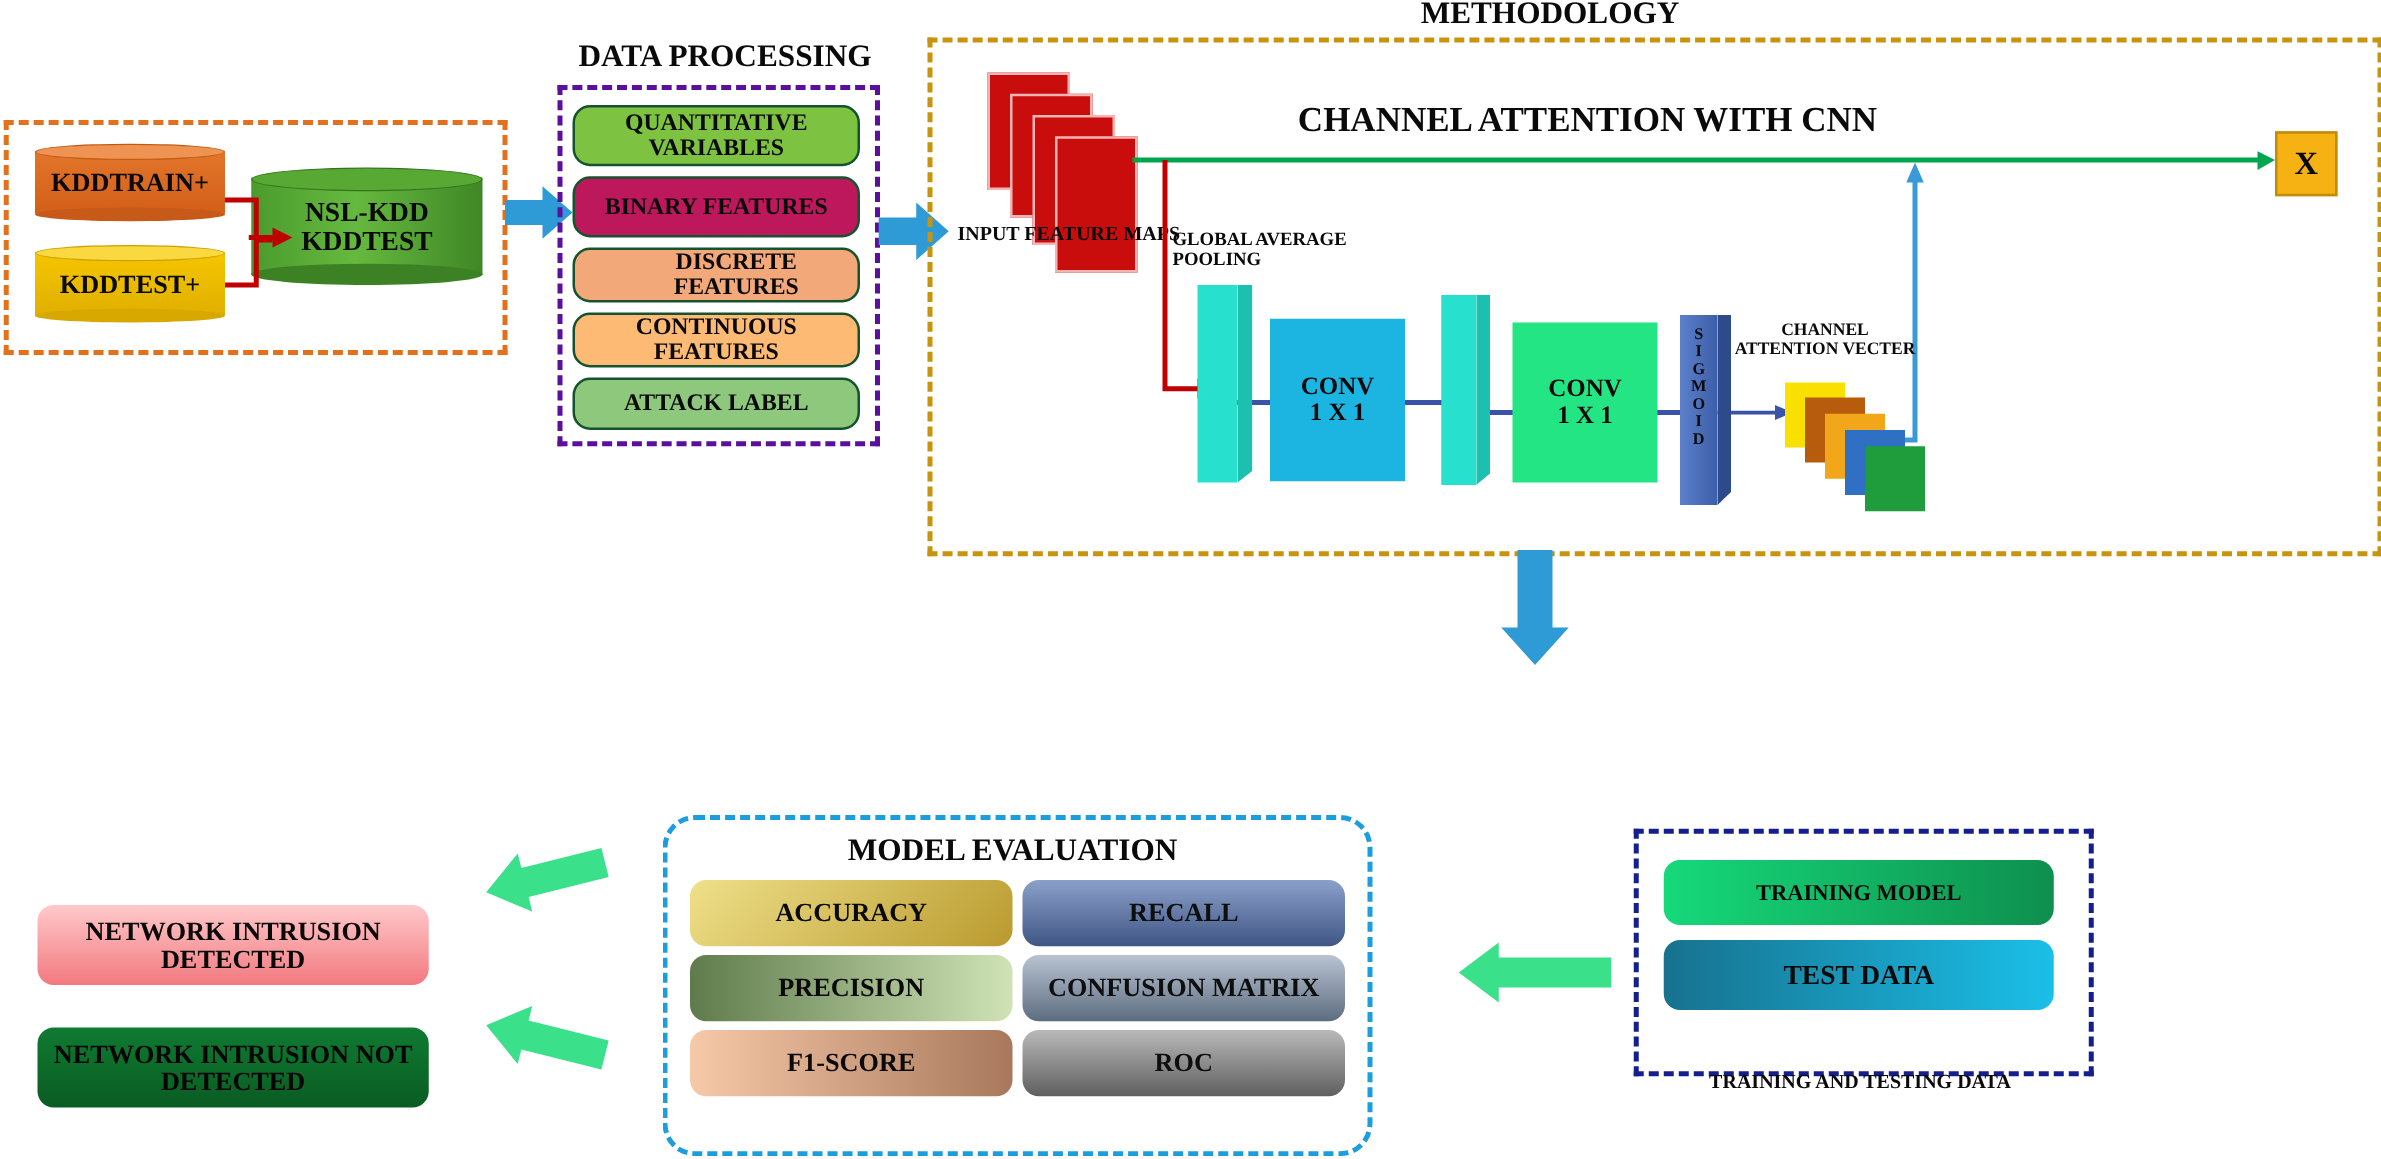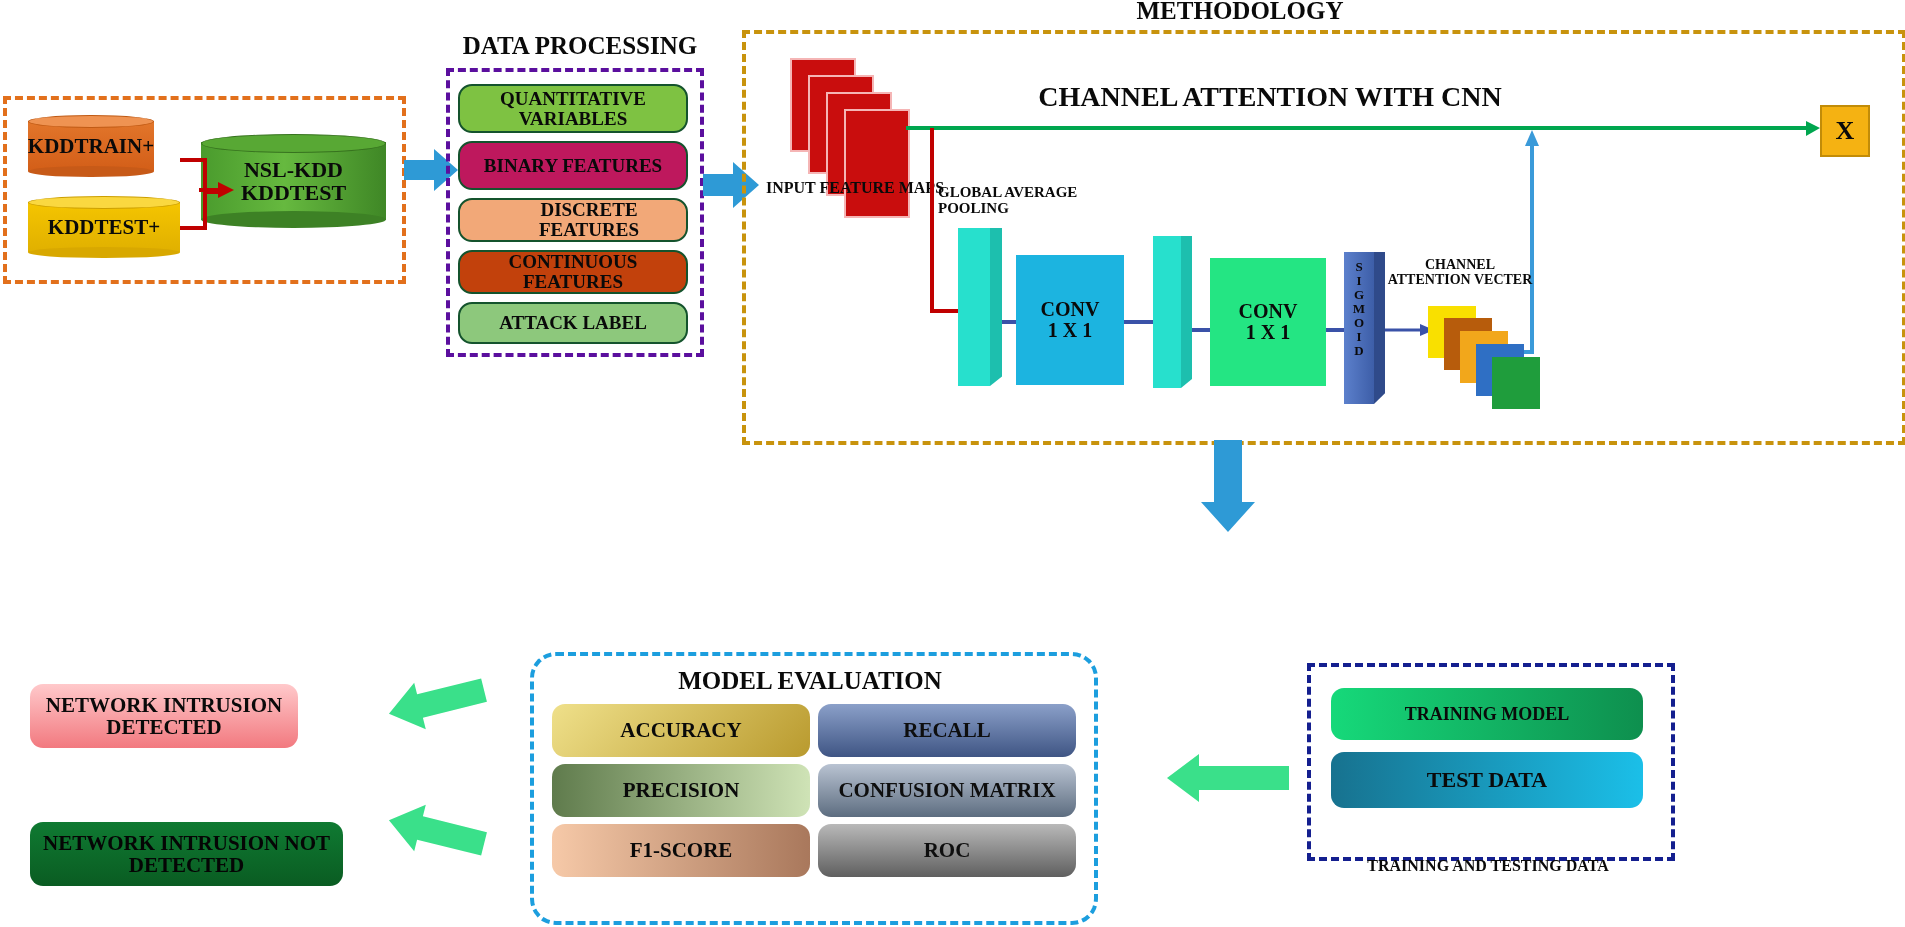--- a/index.html
+++ b/index.html
@@ -45,21 +45,21 @@
 <body>
 
 <div class="abs lbl" style="left:430px;top:33px;width:300px;font-size:25px;">DATA PROCESSING</div>
 
 <div class="abs lbl" style="left:1020px;top:-2px;width:440px;font-size:25px;">METHODOLOGY</div>
 
 <div class="abs lbl" style="left:1010px;top:82px;width:520px;font-size:28px;">CHANNEL ATTENTION WITH CNN</div>
 
 <div class="abs box-orange" style="left:3px;top:96px;width:395px;height:180px;"></div>
 
-<div class="cyl" style="left:28px;top:115px;width:126px;height:62px;">
+<div class="cyl" style="left:28px;top:115px;width:152px;height:62px;">
   <div class="body" style="background:linear-gradient(to bottom,#e2762b,#d35e18);"></div>
   <div class="bot" style="background:#c75a18;"></div>
   <div class="top" style="background:#ef9352;border:1px solid #c05a14;"></div>
   <div class="txt lbl" style="font-size:21px;">KDDTRAIN+</div>
 </div>
 
 <div class="cyl" style="left:28px;top:196px;width:152px;height:62px;">
   <div class="body" style="background:linear-gradient(to bottom,#f5c500,#e0b000);"></div>
   <div class="bot" style="background:#d8a800;"></div>
   <div class="top" style="background:#fad840;border:1px solid #cc9f00;"></div>
@@ -88,21 +88,21 @@
     <polygon points="0,-10 30,-10 30,-21 54,0 30,21 30,10 0,10" fill="#2e9ad6"></polygon>
   </g>
 </svg>
 
 <div class="abs box-purple" style="left:446px;top:68px;width:250px;height:281px;"></div>
 
 <div class="abs" style="left:458px;top:84px;width:230px;">
   <div class="chip chip-dp lbl" style="height:49px;margin-bottom:8px;font-size:19px;background:#7ec242;">QUANTITATIVE VARIABLES</div>
   <div class="chip chip-dp lbl" style="height:49px;margin-bottom:8px;font-size:19px;background:#be185d;">BINARY FEATURES</div>
   <div class="chip chip-dp lbl" style="height:44px;margin-bottom:8px;font-size:19px;background:#f2a878;padding-left:32px;">DISCRETE FEATURES</div>
-  <div class="chip chip-dp lbl" style="height:44px;margin-bottom:8px;font-size:19px;background:#c2410c;">CONTINUOUS FEATURES</div>
+  <div class="chip chip-dp lbl" style="height:44px;margin-bottom:8px;font-size:19px;background:#fdba74;">CONTINUOUS FEATURES</div>
   <div class="chip chip-dp lbl" style="height:42px;font-size:19px;background:#8dc87c;">ATTACK LABEL</div>
 </div>
 
 <svg width="1905" height="927">
   <g transform="translate(703,185)">
     <polygon points="0,-11 30,-11 30,-23 56,0 30,23 30,11 0,11" fill="#2e9ad6"></polygon>
   </g>
 </svg>
 
 <div class="abs box-gold" style="left:742px;top:30px;width:1156px;height:407px;"></div>
@@ -225,21 +225,21 @@
 
 <div class="abs" style="left:818px;top:704px;width:258px;">
   <div class="chip lbl" style="height:53px;margin-bottom:7px;font-size:21px;color:#0e0e0e;
               background:linear-gradient(to bottom,#8ba0c9,#3f5584);">RECALL</div>
   <div class="chip lbl" style="height:53px;margin-bottom:7px;font-size:21px;color:#0e0e0e;
               background:linear-gradient(to bottom,#b9c3d2,#5d6d80);">CONFUSION MATRIX</div>
   <div class="chip lbl" style="height:53px;font-size:21px;color:#0e0e0e;
               background:linear-gradient(to bottom,#b9b9b9,#5f5f5f);">ROC</div>
 </div>
 
-<div class="chip lbl abs" style="left:30px;top:684px;width:268px;height:64px;font-size:21px;
+<div class="chip lbl abs" style="left:30px;top:724px;width:313px;height:64px;font-size:21px;
             background:linear-gradient(to bottom,#ffc9cb,#f2797f);">NETWORK INTRUSION DETECTED</div>
 
 <div class="chip lbl abs" style="left:30px;top:798px;width:313px;height:64px;font-size:21px;color:#050505;
             background:linear-gradient(to bottom,#0f7a32,#0a5c22);margin-top:24px;">NETWORK INTRUSION NOT DETECTED</div>
 
 <svg width="1905" height="927">
   <g transform="translate(420,706) rotate(-14)">
     <polygon points="0,-12 66,-12 66,12 0,12 0,24 -32,0 0,-24" fill="#3ae08a"></polygon>
   </g>
   <g transform="translate(420,828) rotate(14)">

